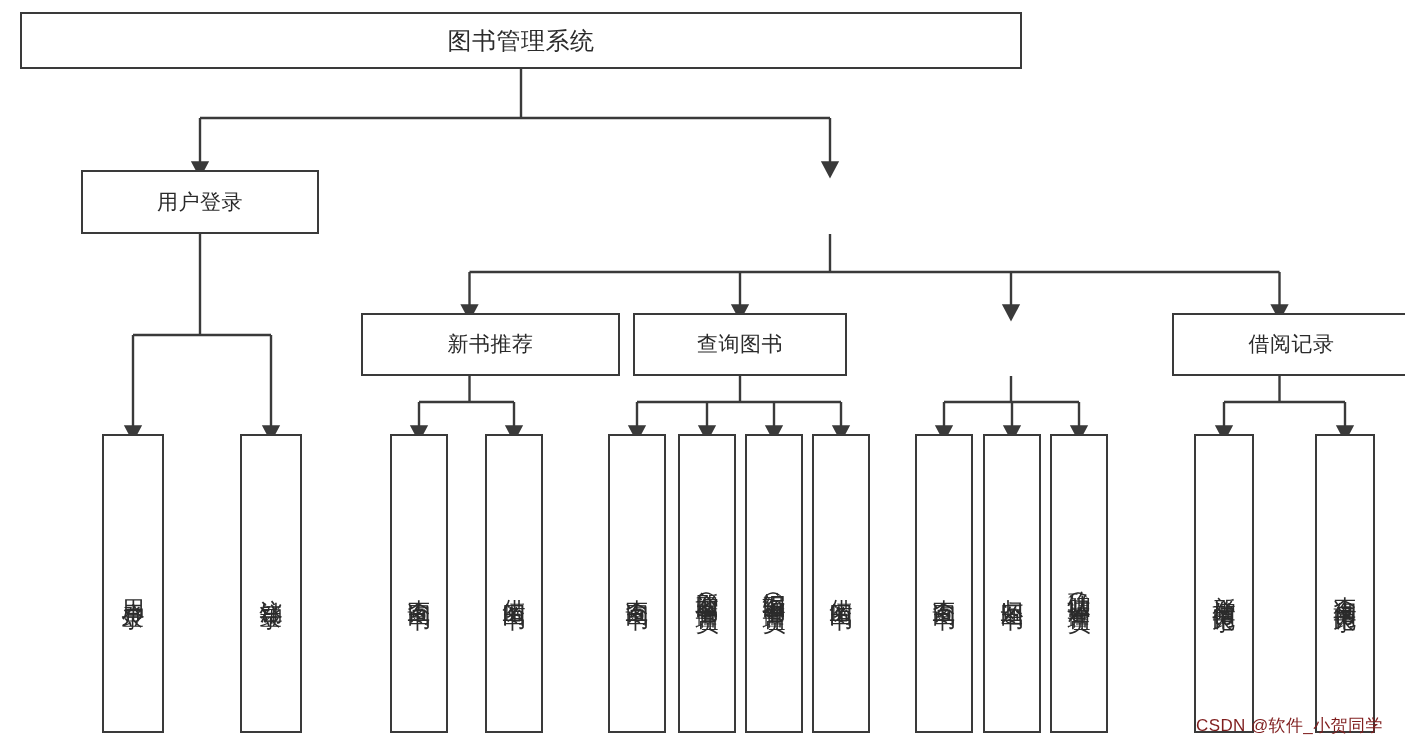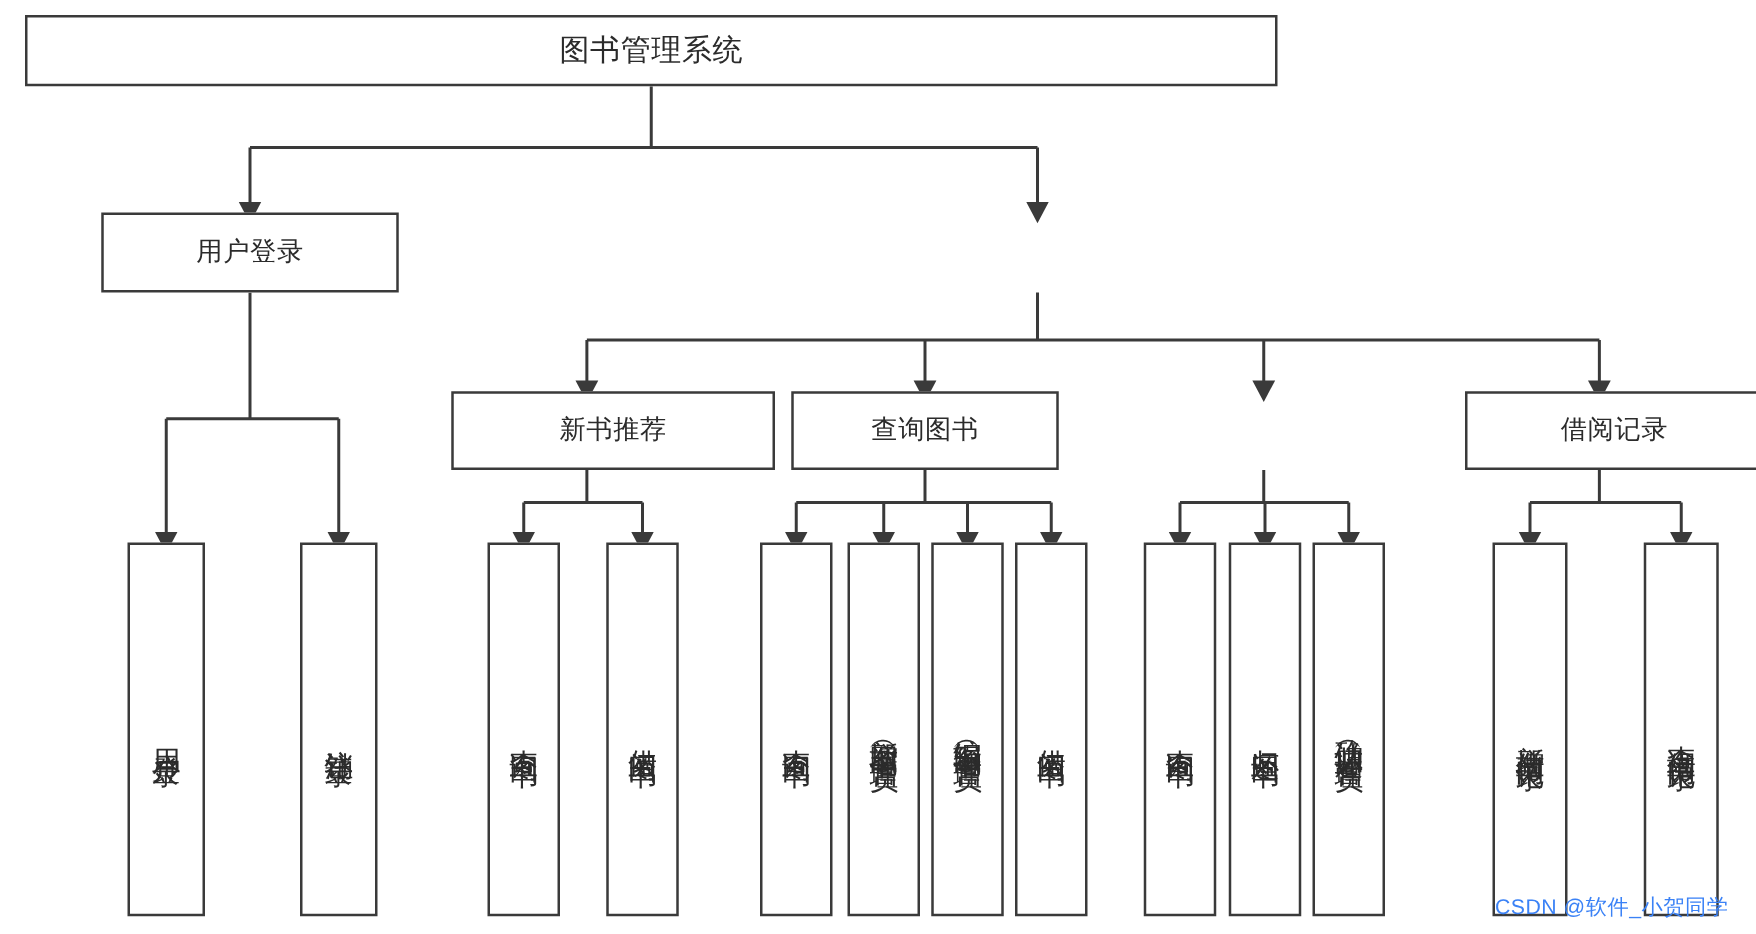--- a/index.html
+++ b/index.html
@@ -62,21 +62,21 @@
     line-height: 1.0;
     letter-spacing: 3px;
     white-space: nowrap;
     max-height: 270px;
   }
   .node.vert.tall .node-label {
     max-height: 280px;
   }
   .watermark {
     position: absolute;
-    color: #3b82f6;
+    color: #7f1d1d;
     font-size: 17px;
     white-space: nowrap;
     letter-spacing: 0.4px;
   }
 </style>
 </head>
 <body>
 
 <div id="diagram-root">
 

